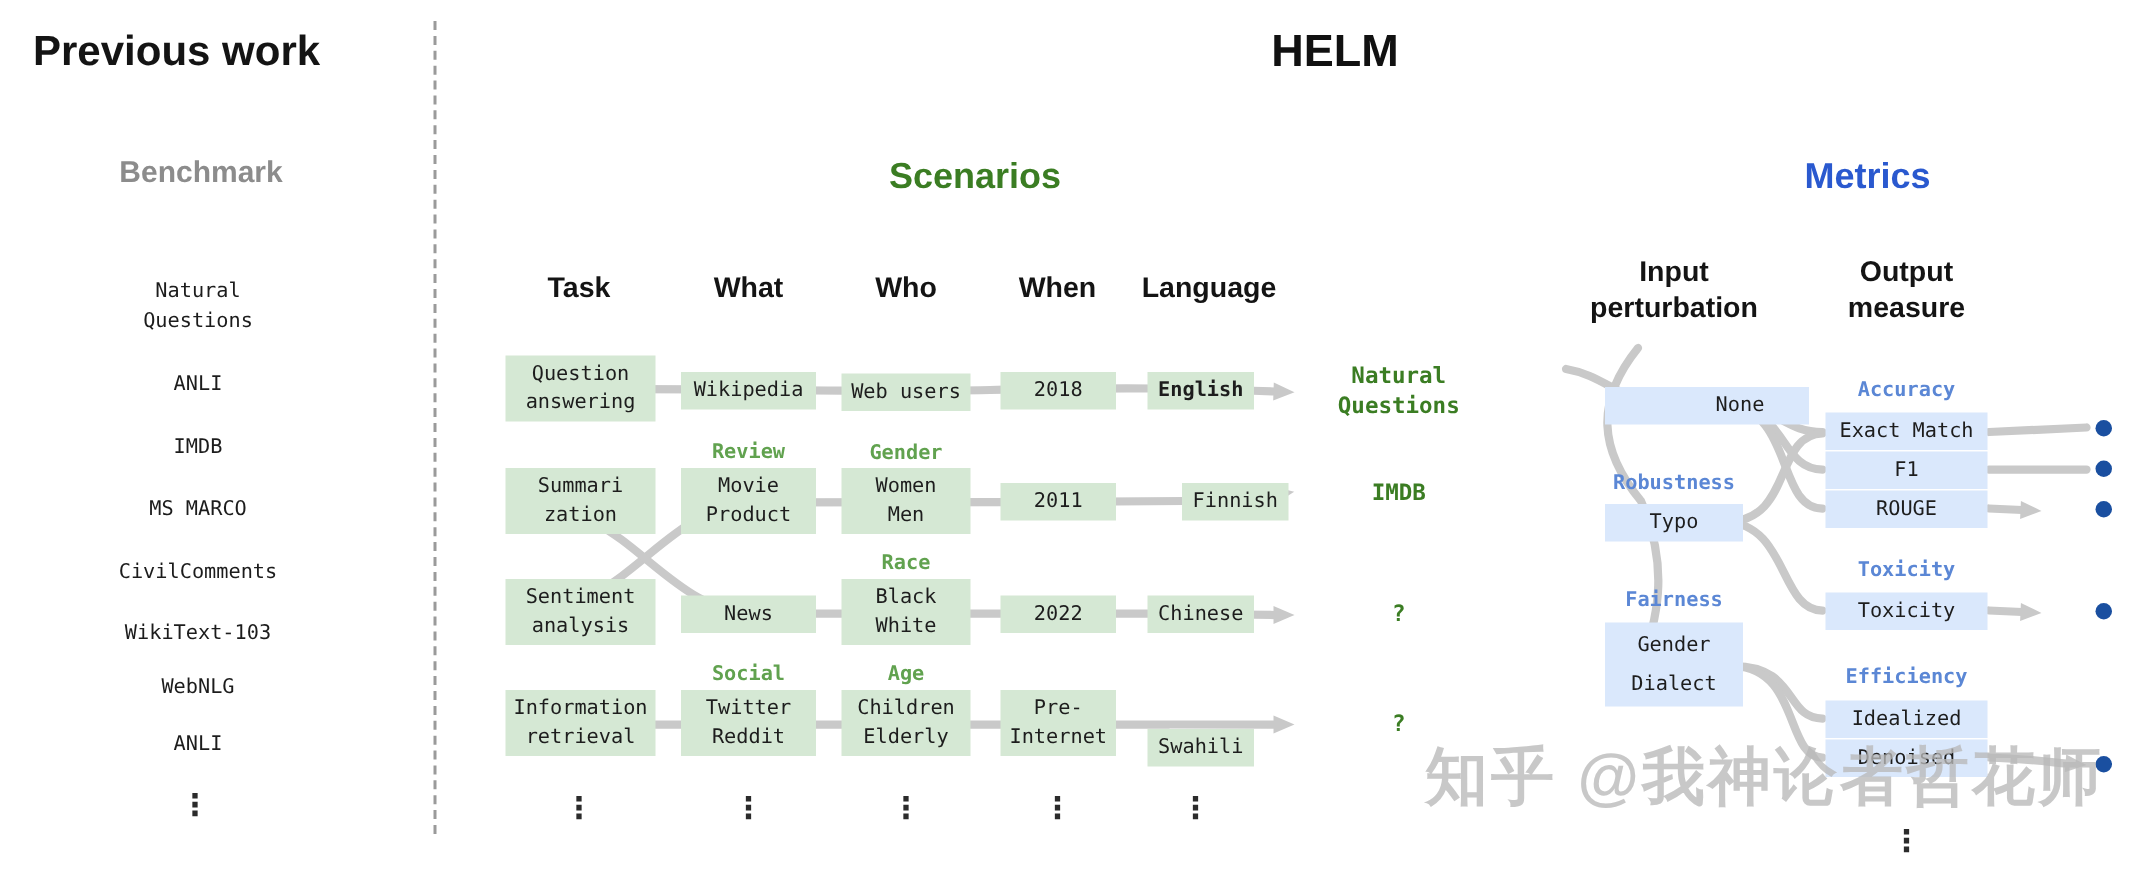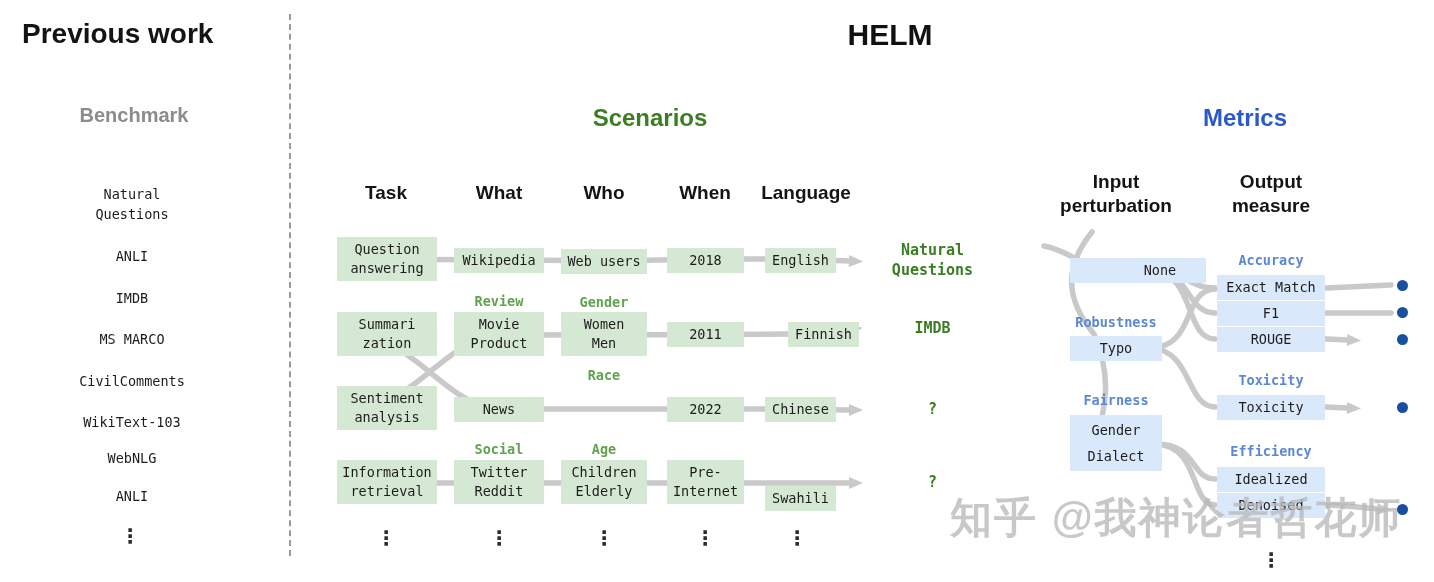--- a/index.html
+++ b/index.html
@@ -116,31 +116,33 @@
   <div class="abs gbox" style="left:454px;top:397px;width:90px;height:25px;">News</div>
   <div class="abs glabel" style="left:454px;top:441px;width:90px;">Social</div>
   <div class="abs gbox" style="left:454px;top:460px;width:90px;height:44px;">Twitter
 Reddit</div>
 
   <div class="abs gbox" style="left:561px;top:249px;width:86px;height:25px;">Web users</div>
   <div class="abs glabel" style="left:561px;top:294px;width:86px;">Gender</div>
   <div class="abs gbox" style="left:561px;top:312px;width:86px;height:44px;">Women
 Men</div>
   <div class="abs glabel" style="left:561px;top:367px;width:86px;">Race</div>
+  <div class="abs gbox" style="left:561px;top:386px;width:86px;height:44px;">Black
+White</div>
   <div class="abs glabel" style="left:561px;top:441px;width:86px;">Age</div>
   <div class="abs gbox" style="left:561px;top:460px;width:86px;height:44px;">Children
 Elderly</div>
 
   <div class="abs gbox" style="left:667px;top:248px;width:77px;height:25px;">2018</div>
   <div class="abs gbox" style="left:667px;top:322px;width:77px;height:25px;">2011</div>
   <div class="abs gbox" style="left:667px;top:397px;width:77px;height:25px;">2022</div>
   <div class="abs gbox" style="left:667px;top:460px;width:77px;height:44px;">Pre-
 Internet</div>
 
-  <div class="abs gbox" style="left:765px;top:248px;width:71px;height:25px;">English</div>
+  <div class="abs gbox" style="left:765px;top:248px;width:71px;height:25px;font-weight:bold;">English</div>
   <div class="abs gbox" style="left:765px;top:322px;width:71px;height:25px;margin-left:23px;">Finnish</div>
   <div class="abs gbox" style="left:765px;top:397px;width:71px;height:25px;">Chinese</div>
   <div class="abs gbox" style="left:765px;top:486px;width:71px;height:25px;">Swahili</div>
 
   <div class="abs outlabel" style="left:875px;top:240px;width:115px;">Natural
 Questions</div>
   <div class="abs outlabel" style="left:875px;top:318px;width:115px;">IMDB</div>
   <div class="abs outlabel" style="left:875px;top:399px;width:115px;">?</div>
   <div class="abs outlabel" style="left:875px;top:472px;width:115px;">?</div>
 

